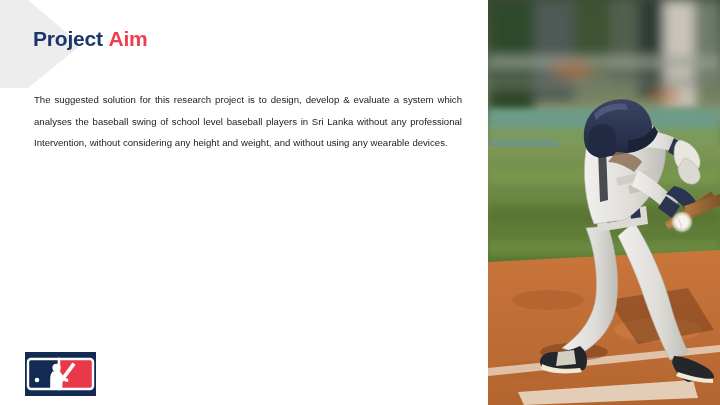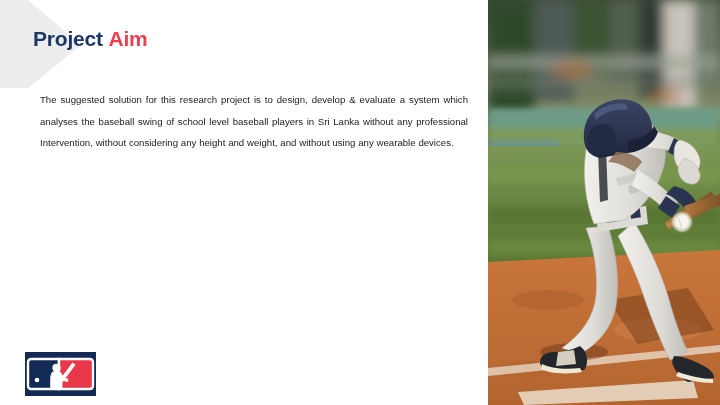--- a/index.html
+++ b/index.html
@@ -46,21 +46,21 @@
     font-weight: bold;
     letter-spacing: -0.2px;
     line-height: 1.1;
     white-space: nowrap;
   }
   .title-main { color: #1b3668; }
   .title-accent { color: #ef3e4e; }
 
   .body-copy {
     position: absolute;
-    left: 40px;
+    left: 34px;
     top: 89px;
     width: 428px;
   }
   .body-copy p {
     margin: 0;
     font-size: 9.6px;
     line-height: 2.26;
     color: #1a1a1a;
     text-align: justify;
     text-justify: inter-word;

